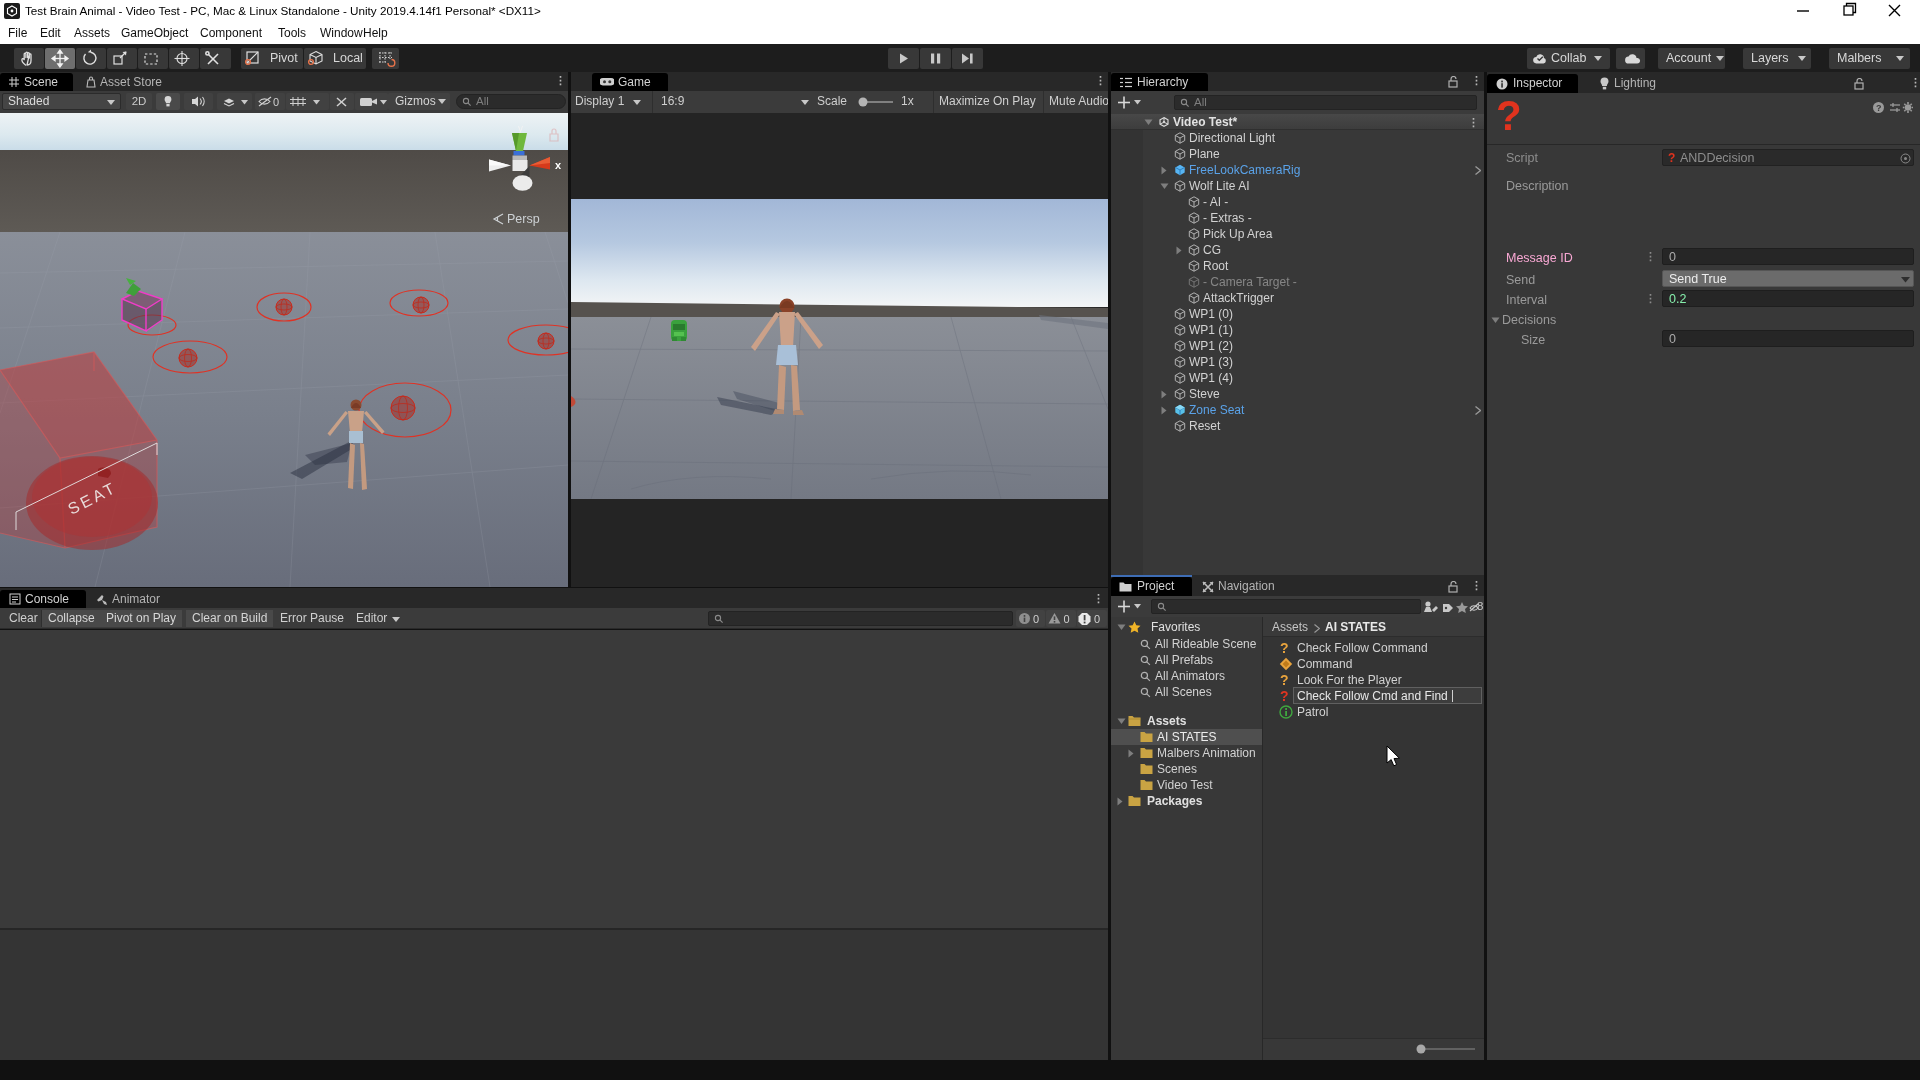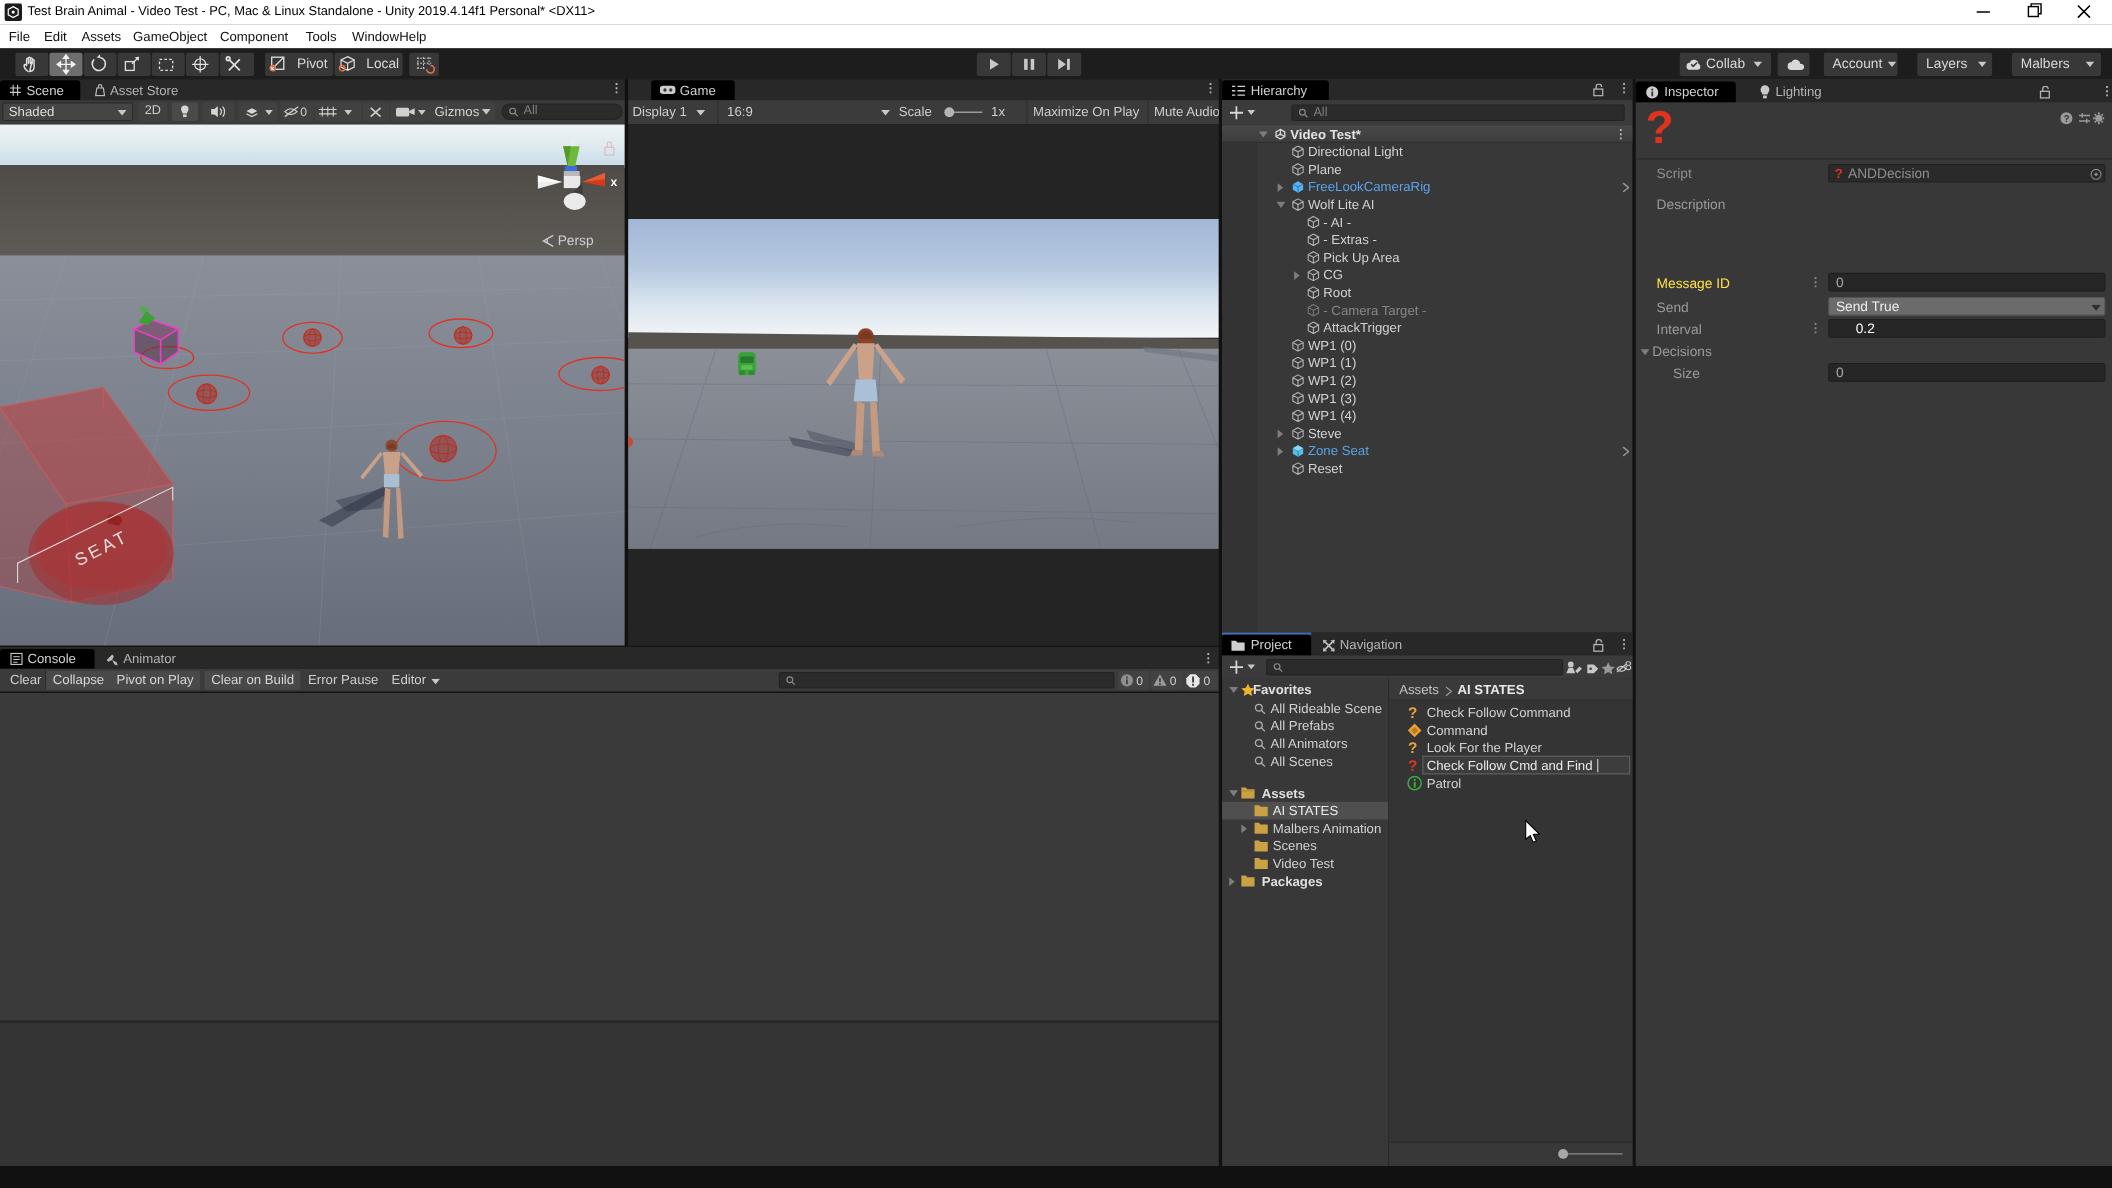--- a/index.html
+++ b/index.html
@@ -749,21 +749,21 @@
     <div class="abs" style="left:366px;top:4px;color:#c8c8c8;font-size:11.5px">8</div>
   </div>
 
   <div class="row" style="left:0;top:44px">
     <svg class="abs" style="left:6px;top:5px" width="9" height="7">
           <path d="M0.5 0.5 L8.5 0.5 L4.5 6 Z" fill="#7e7e7e"></path>
         </svg>
     <svg class="abs" style="left:17px;top:2px" width="13" height="13" viewBox="0 0 13 13">
           <path d="M6.5 0.5 L8.3 4.3 L12.5 4.8 L9.5 7.6 L10.3 11.8 L6.5 9.7 L2.7 11.8 L3.5 7.6 L0.5 4.8 L4.7 4.3 Z" fill="#f0b428"></path>
         </svg>
-    <span class="abs" style="left:28px;font-weight:bold;color:#e0e0e0">Favorites</span>
+    <span class="abs" style="left:40px;font-weight:normal;color:#e0e0e0">Favorites</span>
   </div>
   <div class="row" style="left:0;top:61px;width:151px;overflow:hidden">
         <svg class="abs" style="left:29px;top:3px" width="11" height="11" viewBox="0 0 10 10">
           <circle cx="4" cy="4" r="2.8" fill="none" stroke="#b0b0b0" stroke-width="1.1"></circle>
           <line x1="6.2" y1="6.2" x2="9" y2="9" stroke="#b0b0b0" stroke-width="1.1"></line>
         </svg>
         <span class="abs" style="left:44px">All Rideable Scene</span>
       </div>
   <div class="row" style="left:0;top:77px">
         <svg class="abs" style="left:29px;top:3px" width="11" height="11" viewBox="0 0 10 10">
@@ -943,38 +943,38 @@
     <span class="abs" style="left:5px;top:1px;color:#e0331e;font-weight:bold;font-size:12px">?</span>
     <span class="abs" style="left:17px;top:1px;color:#8e8e8e;font-size:12.5px">ANDDecision</span>
     <svg class="abs" style="left:237px;top:3px" width="11" height="11" viewBox="0 0 11 11">
           <circle cx="5.5" cy="5.5" r="4.5" fill="none" stroke="#8a8a8a" stroke-width="1"></circle>
           <circle cx="5.5" cy="5.5" r="1.5" fill="#8a8a8a"></circle>
         </svg>
   </div>
 
   <div class="abs" style="left:19px;top:107px;font-size:12.5px;color:#9a9a9a">Description</div>
 
-  <div class="abs" style="left:19px;top:179px;font-size:12.5px;color:#fde047">Message ID</div>
+  <div class="abs" style="left:19px;top:179px;font-size:12.5px;color:#f9a8d4">Message ID</div>
   <div class="dots3 abs" style="left:158px;top:178px;color:#8a8a8a">⋮</div>
   <div class="abs" style="left:175px;top:176px;width:252px;height:17px;background:#262626;border:1px solid #1e1e1e;border-radius:2px">
     <span class="abs" style="left:6px;top:1px;color:#ababab;font-size:12.5px">0</span>
   </div>
 
   <div class="abs" style="left:19px;top:201px;font-size:12.5px;color:#9a9a9a">Send</div>
   <div class="abs" style="left:175px;top:198px;width:252px;height:17px;background:#6b6b6b;border:1px solid #555;border-radius:2px">
     <span class="abs" style="left:6px;top:1px;color:#ededed;font-size:12.5px">Send True</span>
     <svg class="abs" style="left:238px;top:6px" width="10" height="7">
           <path d="M0 0 L9 0 L4.5 5.5 Z" fill="#2e2e2e"></path>
         </svg>
   </div>
 
   <div class="abs" style="left:19px;top:221px;font-size:12.5px;color:#9a9a9a">Interval</div>
   <div class="dots3 abs" style="left:158px;top:220px;color:#8a8a8a">⋮</div>
   <div class="abs" style="left:175px;top:218px;width:252px;height:17px;background:#262626;border:1px solid #1e1e1e;border-radius:2px">
-    <span class="abs" style="left:24px;top:1px;color:#ffffff;font-size:12.5px">0.2</span>
+    <span class="abs" style="left:6px;top:1px;color:#86efac;font-size:12.5px">0.2</span>
   </div>
 
   <svg class="abs" style="left:4px;top:245px" width="9" height="7">
         <path d="M0.5 0.5 L8.5 0.5 L4.5 6 Z" fill="#7e7e7e"></path>
       </svg>
   <div class="abs" style="left:15px;top:241px;font-size:12.5px;color:#9a9a9a">Decisions</div>
 
   <div class="abs" style="left:34px;top:261px;font-size:12.5px;color:#9a9a9a">Size</div>
   <div class="abs" style="left:175px;top:258px;width:252px;height:17px;background:#262626;border:1px solid #1e1e1e;border-radius:2px">
     <span class="abs" style="left:6px;top:1px;color:#ababab;font-size:12.5px">0</span>

